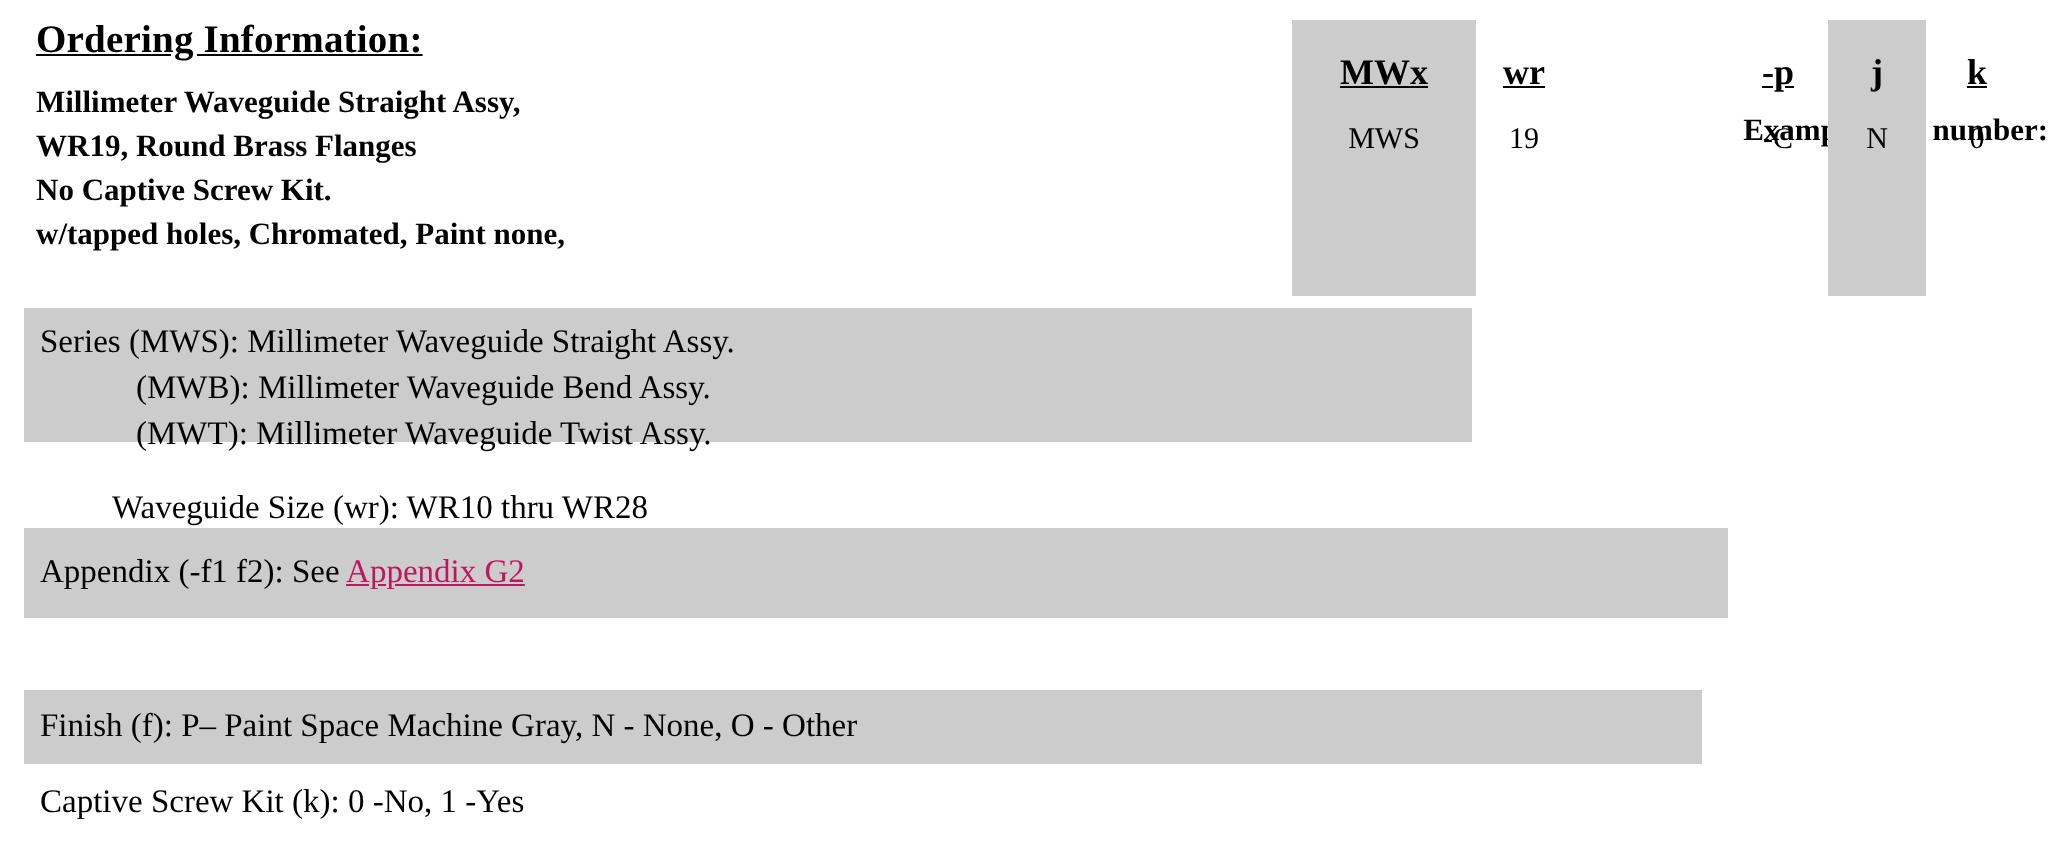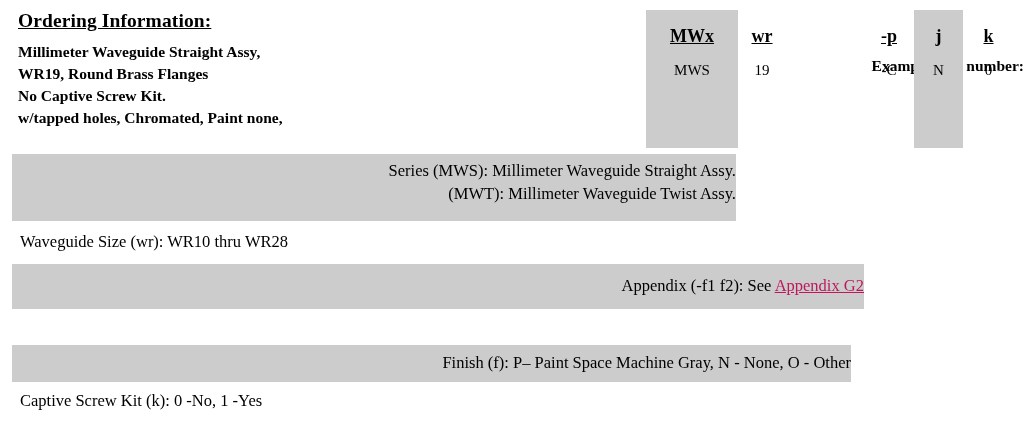--- a/index.html
+++ b/index.html
@@ -103,21 +103,21 @@
 
   
   .defrow {
     position: absolute;
     left: 12px;
     box-sizing: border-box;
     padding-left: 8px;
     font-size: 16.5px;
     line-height: 1.38;
   }
-  .defrow.shaded { background: #cccccc; text-align: right; }
+  .defrow.shaded { background: #cccccc; }
   .defrow .ln { white-space: nowrap; }
   .defrow .indent { padding-left: 48px; }
 
   .applink {
     color: #be185d;
     text-decoration: underline;
   }
 </style>
 </head>
 <body>
@@ -164,24 +164,25 @@
       <div class="pcol" style="left:317px; width:51px;">
         <div class="pcol-head">k</div>
         <div class="pcol-val">0</div>
       </div>
 
     </div>
   </div>
 
   <div class="defrow shaded" style="top:154px; width:724px; height:67px; padding-top:6px;">
     <div class="ln">Series (MWS): Millimeter Waveguide Straight Assy.</div>
+    <div class="ln indent">(MWB): Millimeter Waveguide Bend Assy.</div>
     <div class="ln indent">(MWT): Millimeter Waveguide Twist Assy.</div>
   </div>
 
-  <div class="defrow" style="top:221px; width:774px; height:43px; padding-top:10px;">
+  <div class="defrow" style="top:233px; width:774px; height:43px; padding-top:10px;margin-left:36px;">
     <div class="ln">Waveguide Size (wr): WR10 thru WR28</div>
   </div>
 
   <div class="defrow shaded" style="top:264px; width:852px; height:45px; padding-top:11px;">
     <div class="ln"><span>Appendix (-f1 f2): See </span><a href="#" class="applink">Appendix G2</a></div>
   </div>
 
 
   <div class="defrow shaded" style="top:345px; width:839px; height:37px; padding-top:7px;">
     <div class="ln">Finish (f): P– Paint Space Machine Gray, N - None, O - Other</div>

